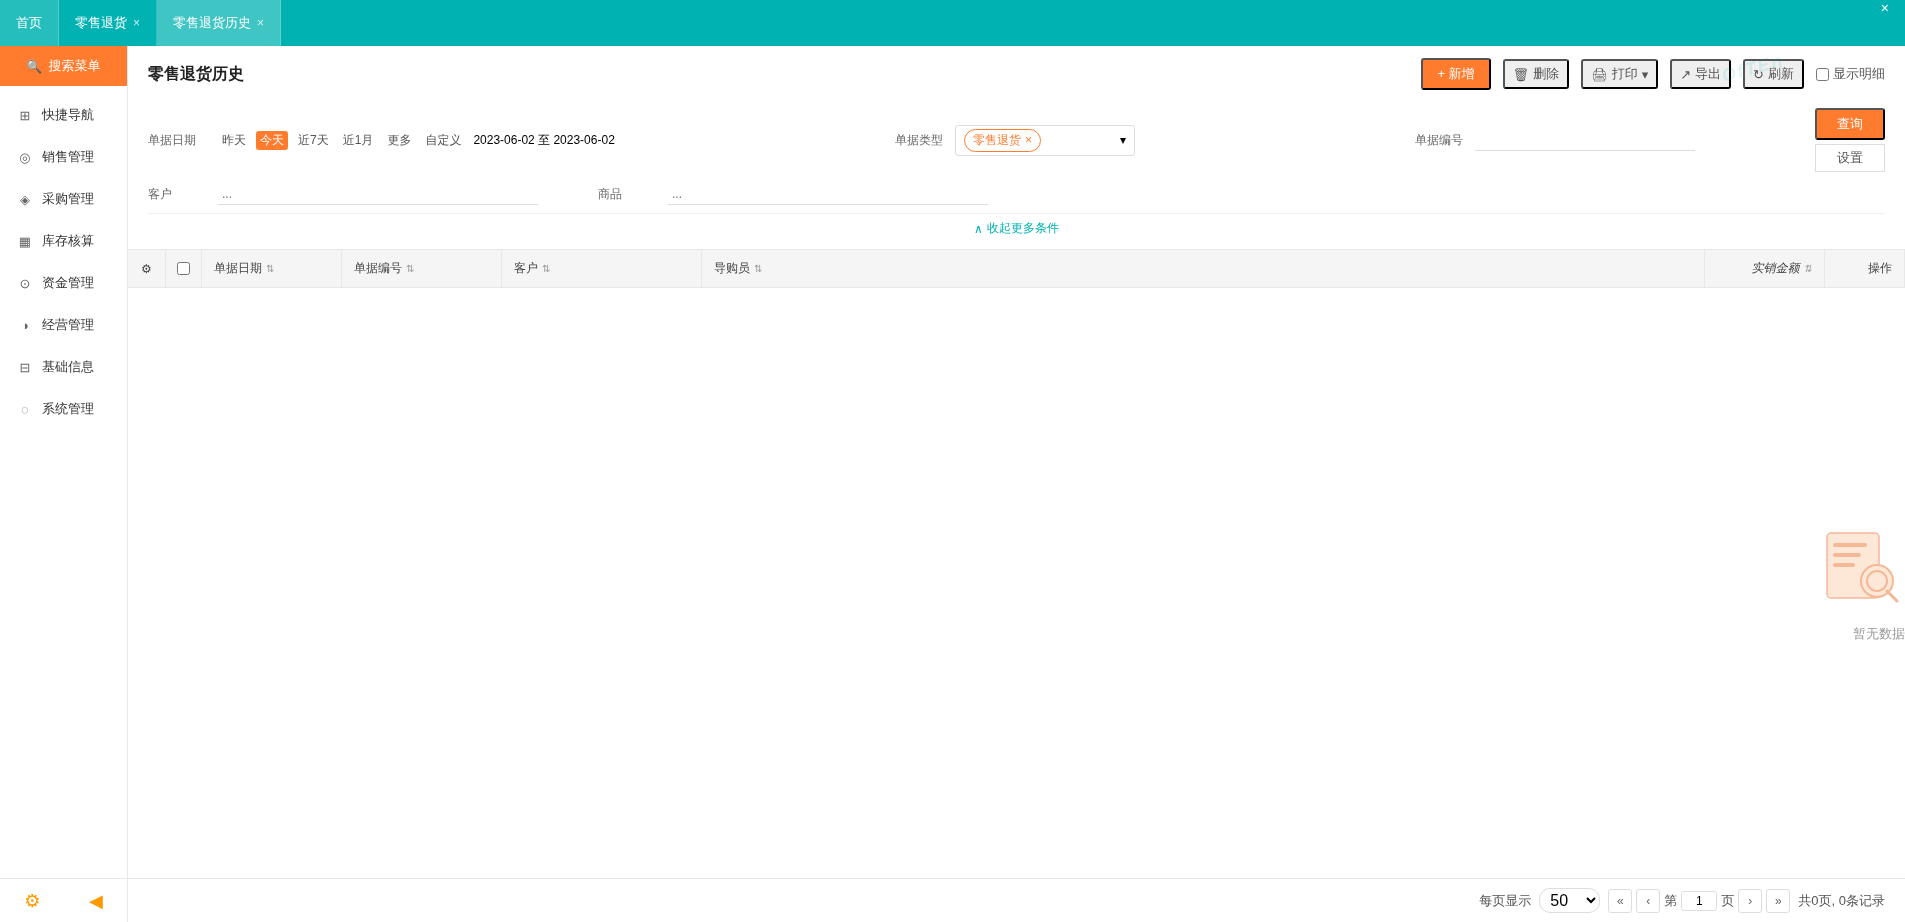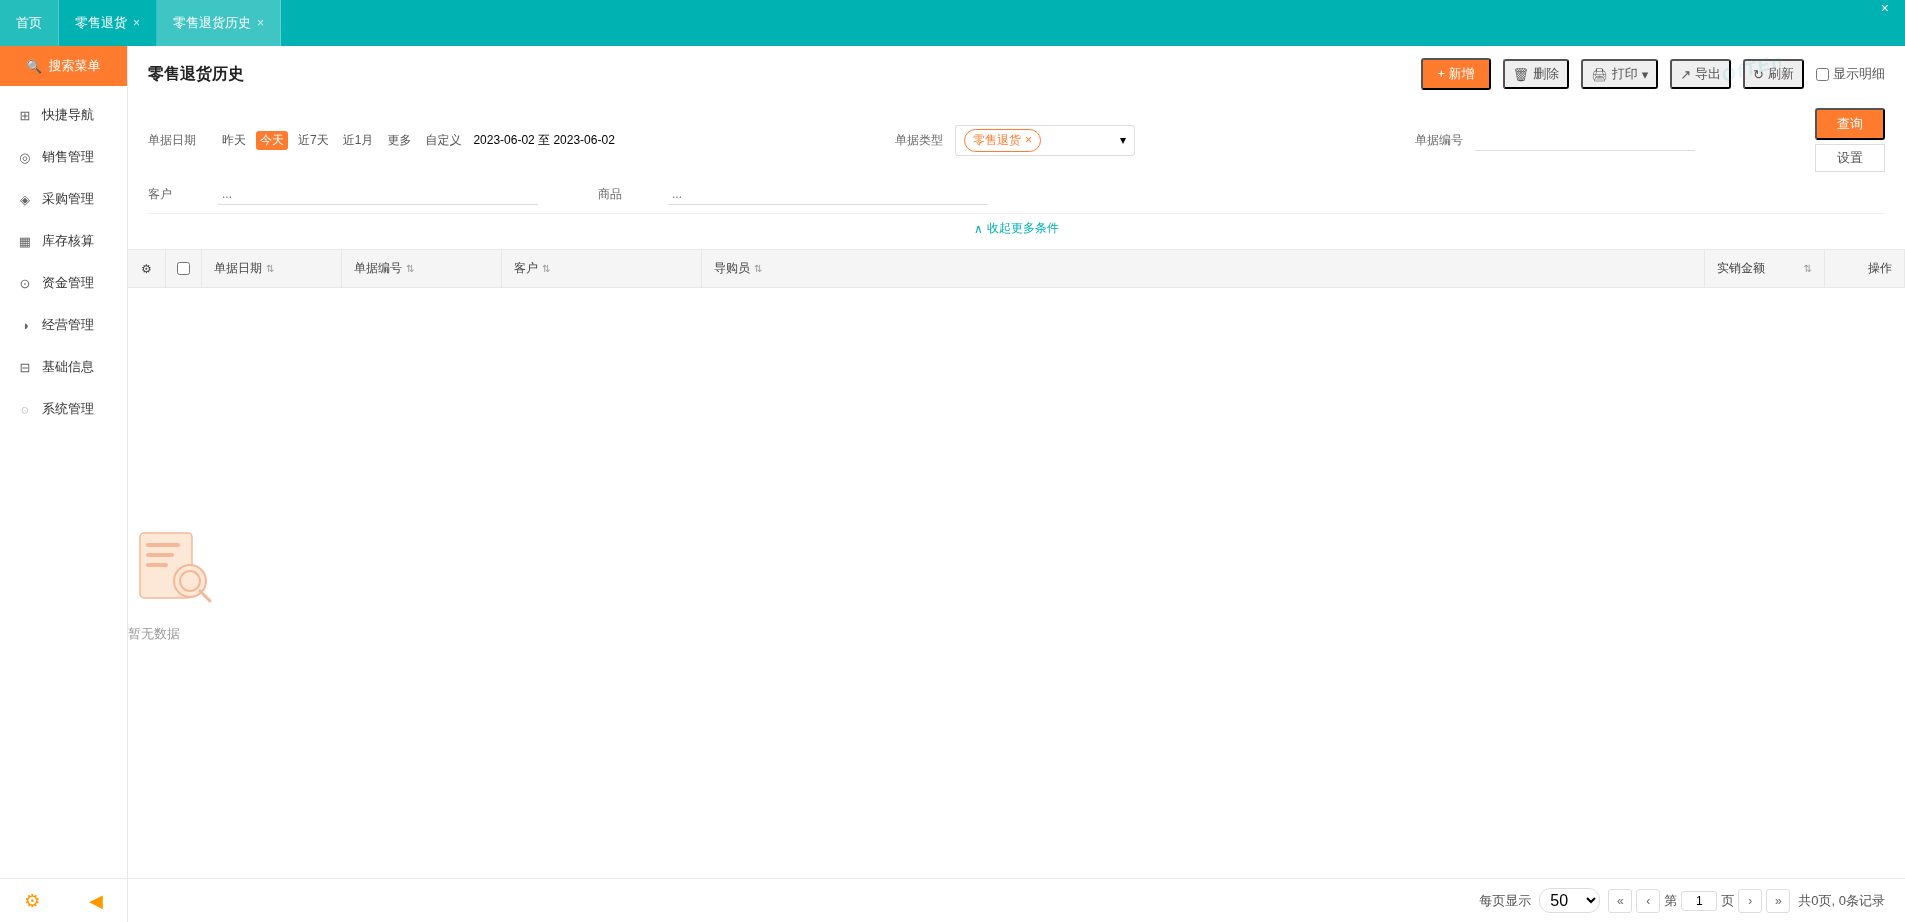--- a/index.html
+++ b/index.html
@@ -290,30 +290,30 @@
       white-space: nowrap;
       font-size: 12px;
       color: #444;
     }
     .th-settings { width: 38px; justify-content: center; }
     .th-cb { width: 36px; justify-content: center; }
     .th-date { width: 140px; }
     .th-num { width: 160px; }
     .th-customer { width: 200px; }
     .th-guide { width: 160px; flex: 1; }
-    .th-amount { width: 120px; justify-content: space-between; }
+    .th-amount { width: 120px; justify-content: flex-end; font-style: italic; }
     .th-action { width: 80px; justify-content: flex-end; }
     .sort-icon { font-size: 10px; color: #999; }
 
     
     .empty-state {
       flex: 1;
       display: flex;
       flex-direction: column;
-      align-items: flex-start;
+      align-items: flex-end;
       justify-content: center;
       gap: 12px;
     }
     .empty-icon {
       width: 90px;
       height: 90px;
     }
     .empty-text {
       font-size: 13px;
       color: #999;

